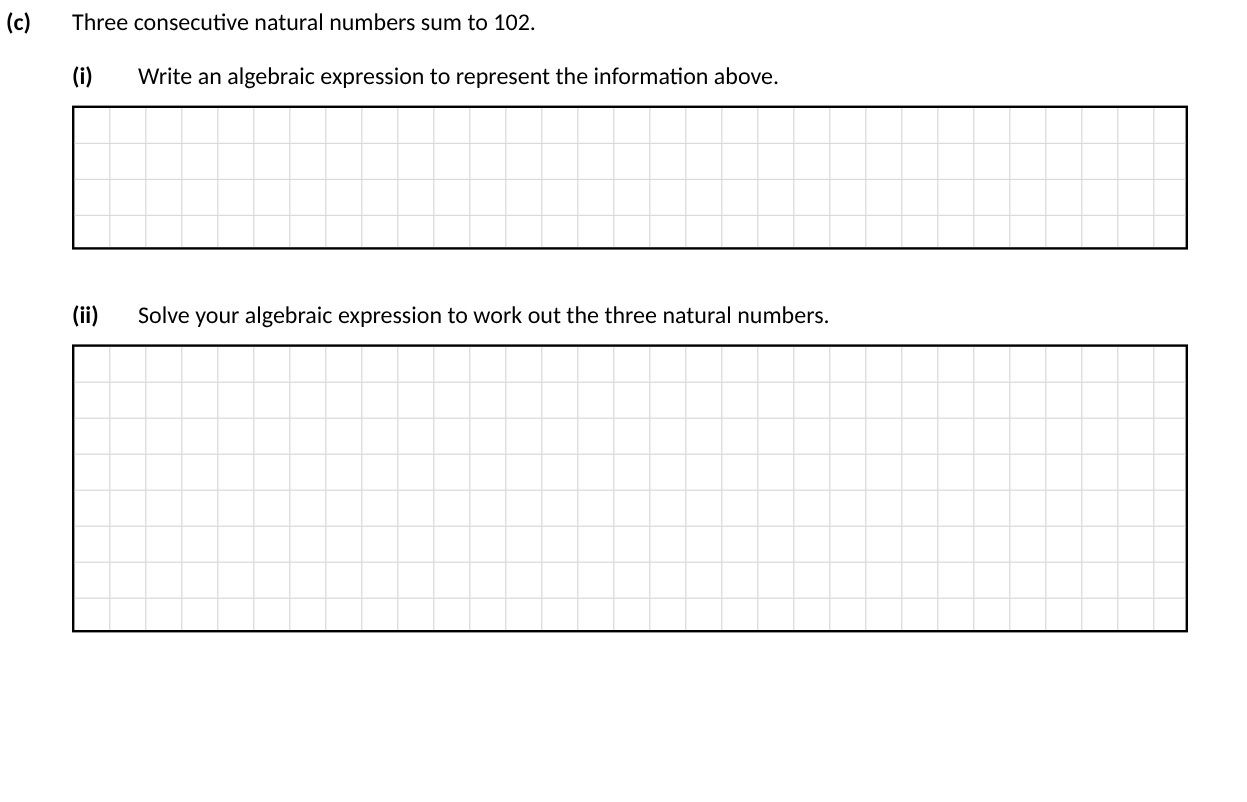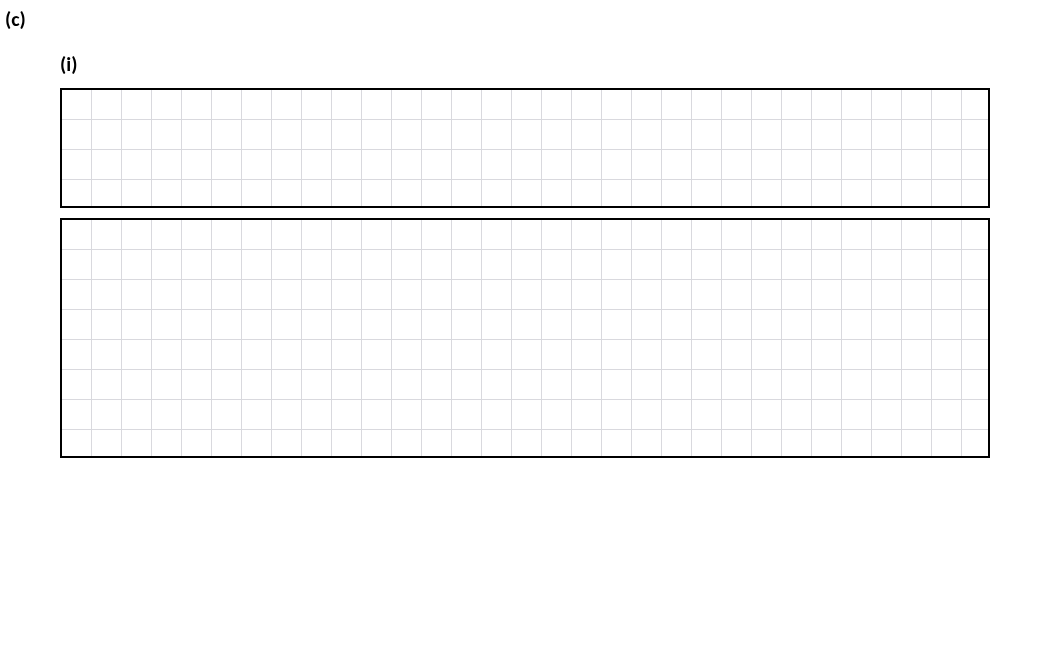--- a/index.html
+++ b/index.html
@@ -17,24 +17,26 @@
   .grid-box .v,.grid-box .h{position:absolute;background:#d9d9de;}
   .grid-box .v{top:0;bottom:0;width:1px;}
   .grid-box .h{left:0;right:0;height:1px;}
 </style>
 </head>
 <body>
 <div class="page">
 
 <div class="row" style="padding-top:6px;">
   <div class="lbl-c txt">(c)</div>
+  <div class="txt">Three consecutive natural numbers sum to 102.</div>
 </div>
 
 <div class="row indent-body" style="margin-top:18px;">
   <div class="lbl-sub txt">(i)</div>
+  <div class="txt">Write an algebraic expression to represent the information above.</div>
 </div>
 <div id="grid1" class="grid-box indent-body" style="margin-top: 10px; width: 930px; height: 120px;">
       <div class="v" style="left: 29px;"></div>
       <div class="v" style="left: 59px;"></div>
       <div class="v" style="left: 89px;"></div>
       <div class="v" style="left: 119px;"></div>
       <div class="v" style="left: 149px;"></div>
       <div class="v" style="left: 179px;"></div>
       <div class="v" style="left: 209px;"></div>
       <div class="v" style="left: 239px;"></div>
@@ -58,20 +60,24 @@
       <div class="v" style="left: 779px;"></div>
       <div class="v" style="left: 809px;"></div>
       <div class="v" style="left: 839px;"></div>
       <div class="v" style="left: 869px;"></div>
       <div class="v" style="left: 899px;"></div>
       <div class="h" style="top: 29px;"></div>
       <div class="h" style="top: 59px;"></div>
       <div class="h" style="top: 89px;"></div>
     </div>
 
+<div class="row indent-body" style="margin-top:42px;">
+  <div class="lbl-sub txt">(ii)</div>
+  <div class="txt">Solve your algebraic expression to work out the three natural numbers.</div>
+</div>
 <div id="grid2" class="grid-box indent-body" style="margin-top: 10px; width: 930px; height: 240px;">
       <div class="v" style="left: 29px;"></div>
       <div class="v" style="left: 59px;"></div>
       <div class="v" style="left: 89px;"></div>
       <div class="v" style="left: 119px;"></div>
       <div class="v" style="left: 149px;"></div>
       <div class="v" style="left: 179px;"></div>
       <div class="v" style="left: 209px;"></div>
       <div class="v" style="left: 239px;"></div>
       <div class="v" style="left: 269px;"></div>

